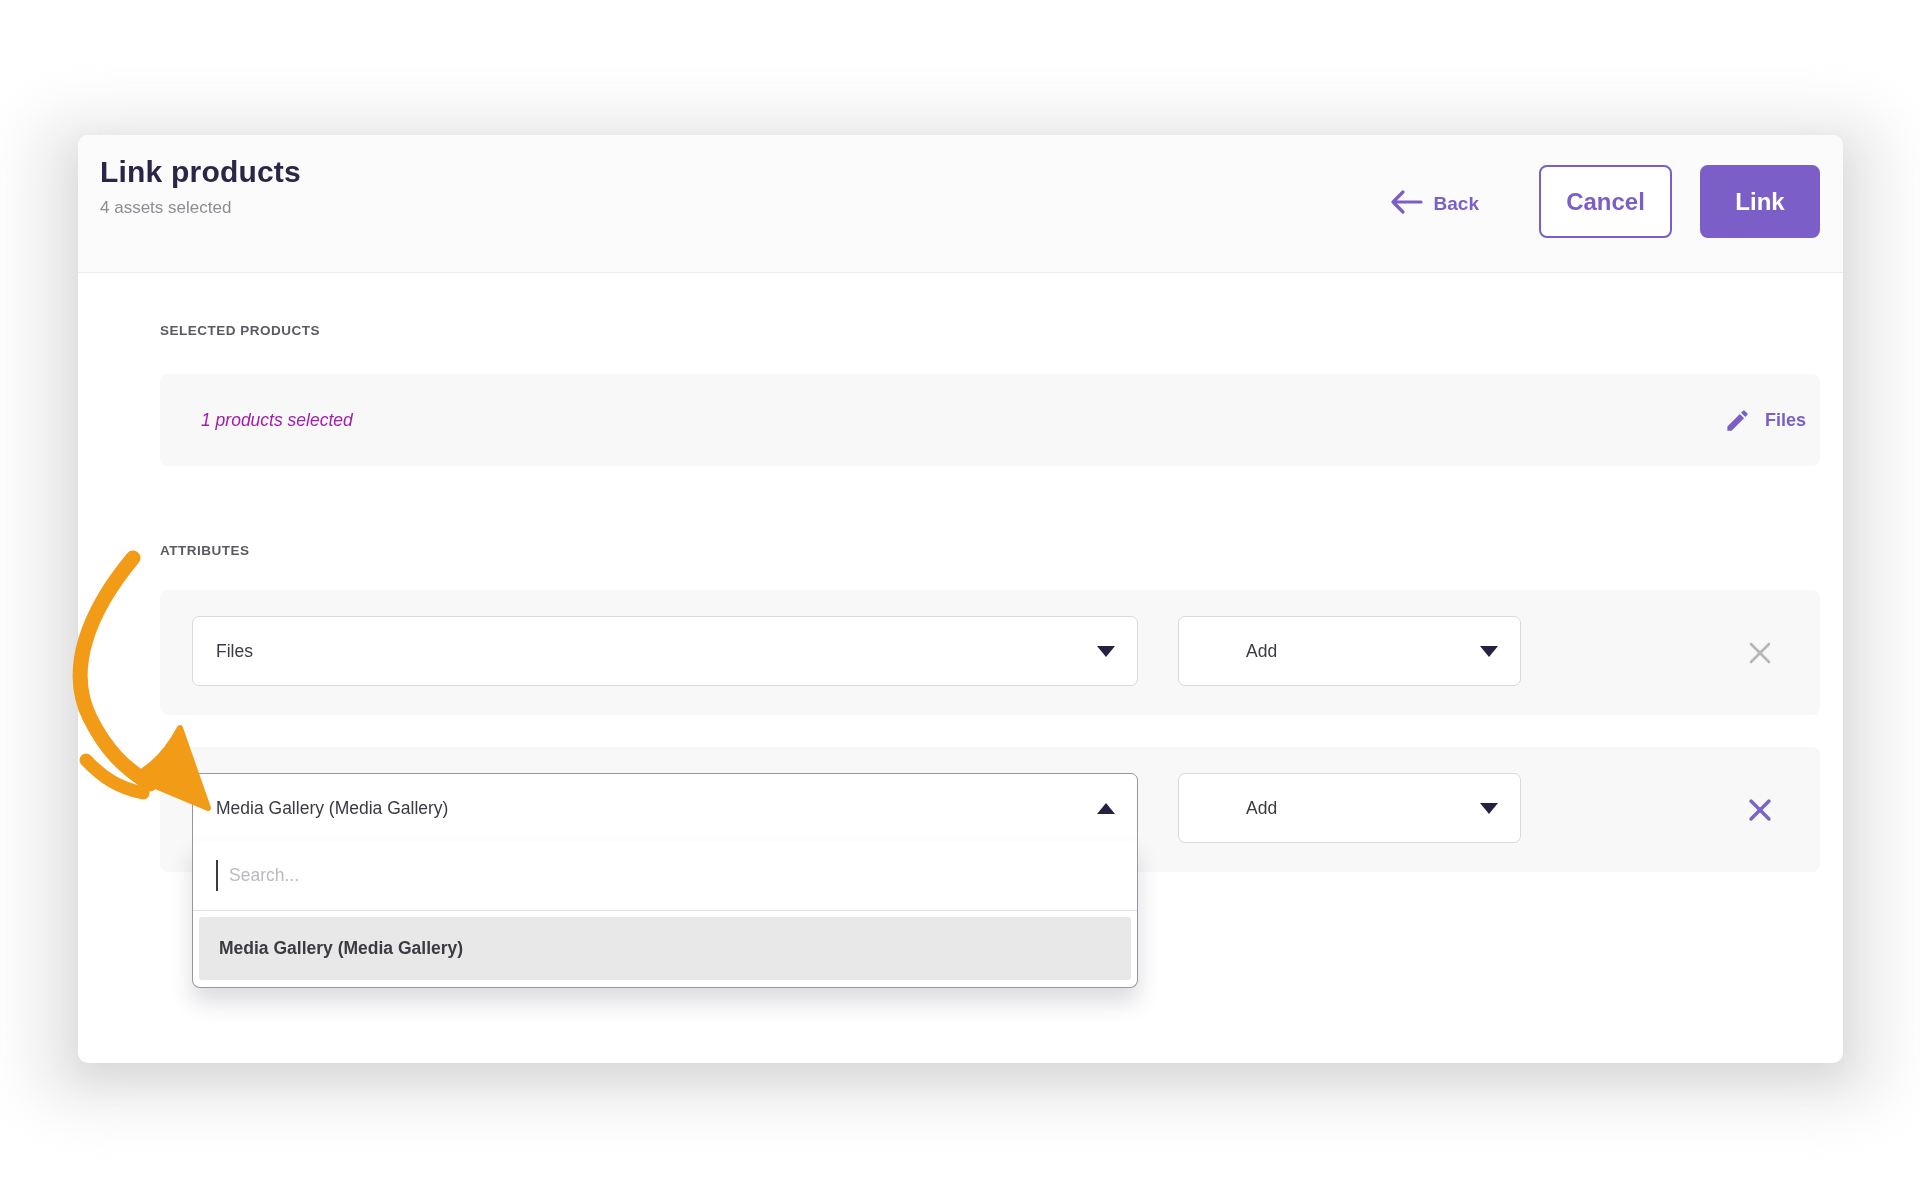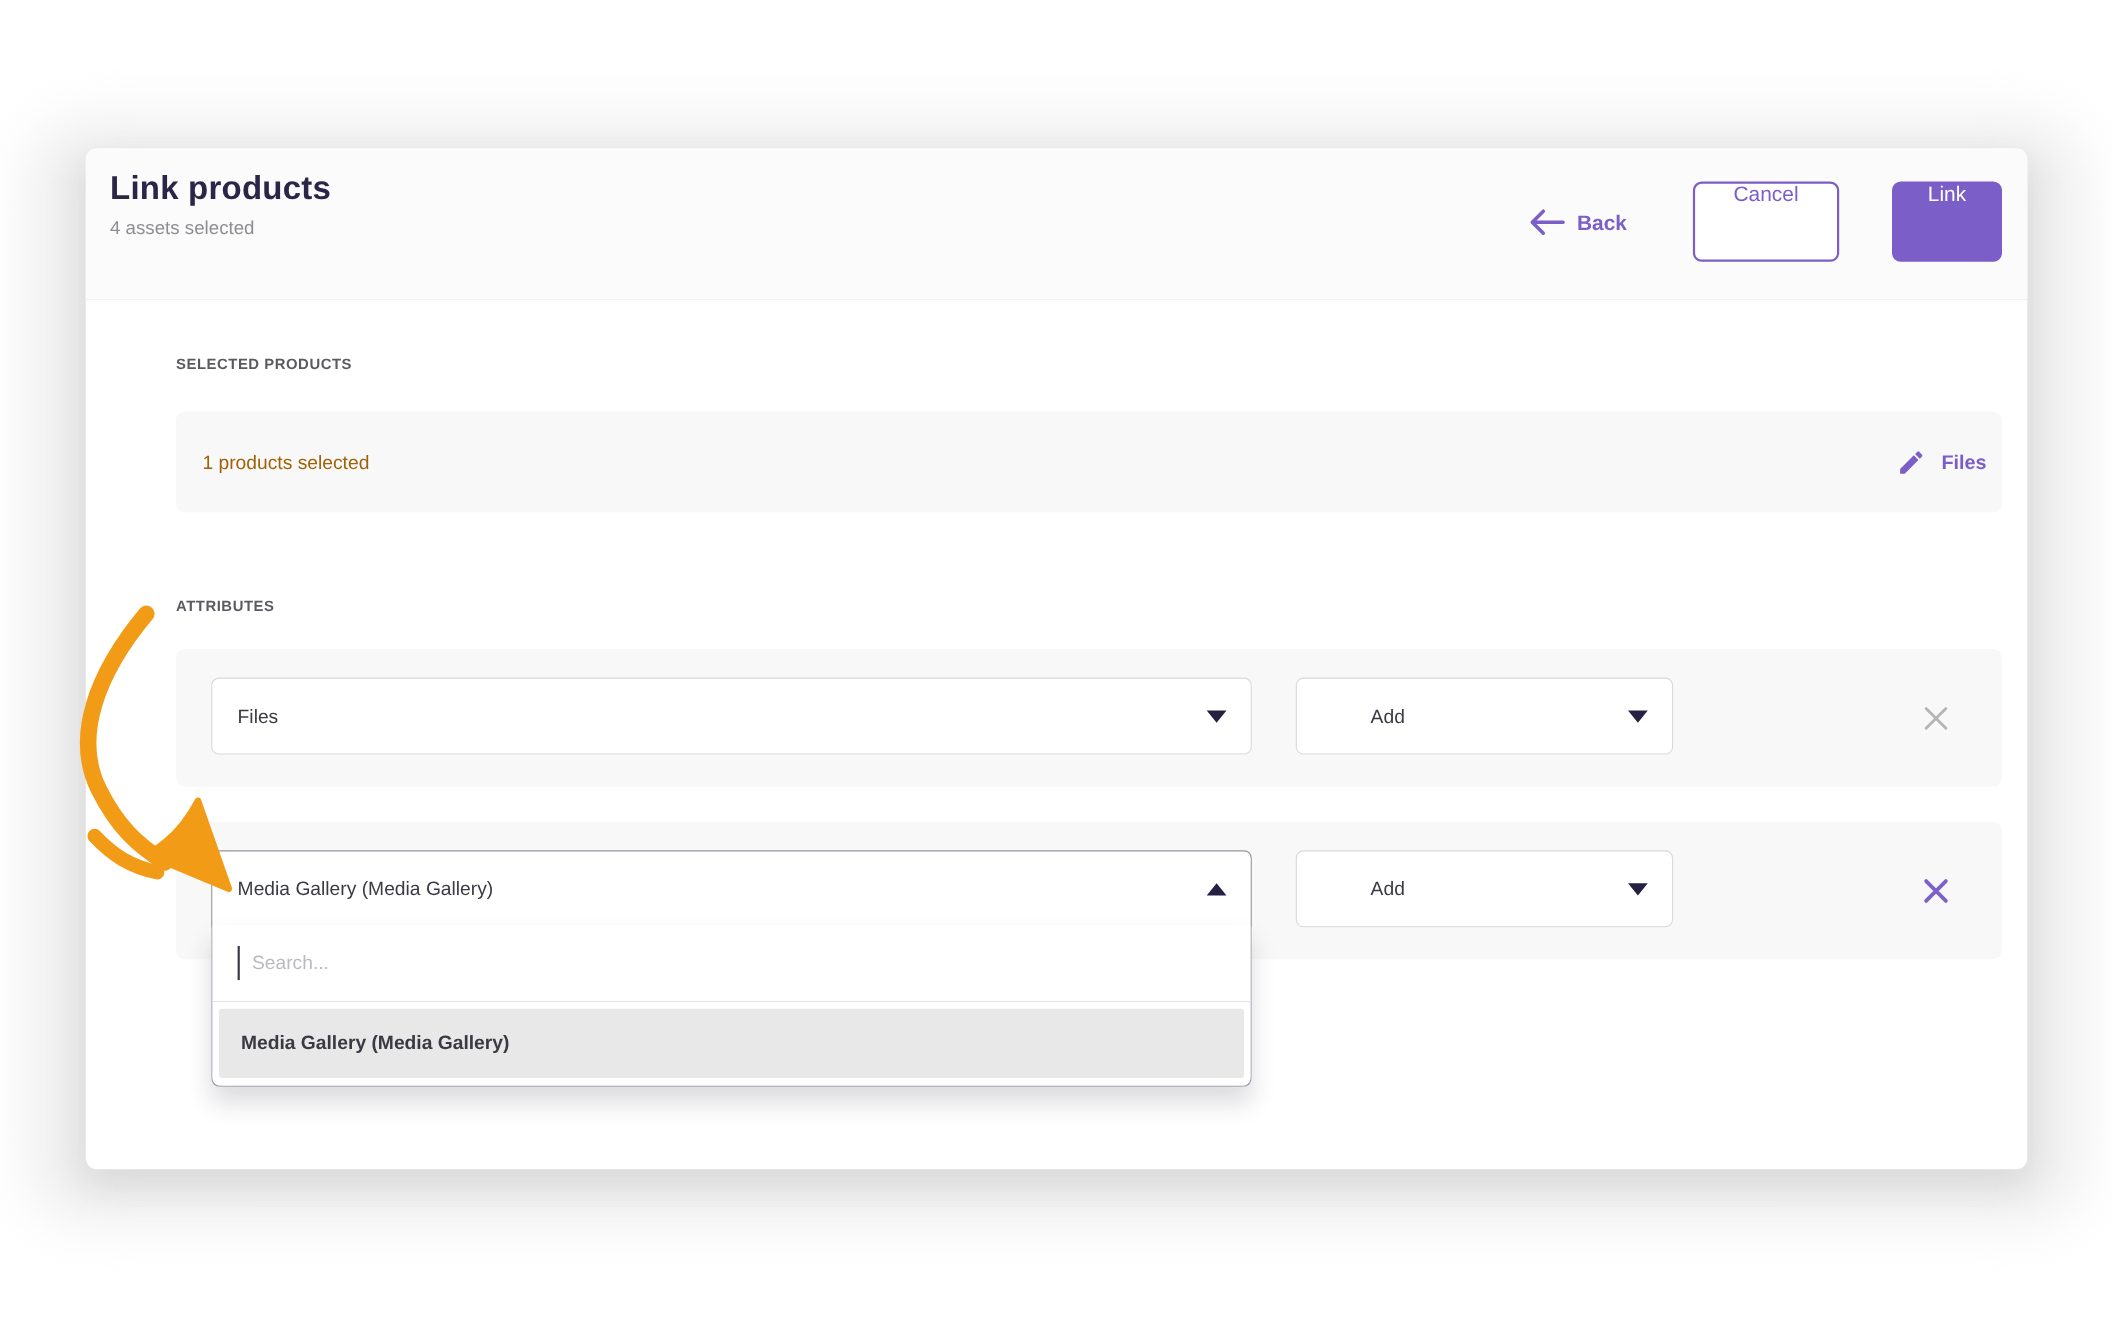--- a/index.html
+++ b/index.html
@@ -35,45 +35,45 @@
   .header-actions{
     position:absolute;right:23px;top:30px;height:73px;
     display:flex;align-items:center;gap:28px;
   }
   .back-link{
     display:flex;align-items:flex-end;gap:10px;color:#7b5ec7;
     font-size:19px;font-weight:600;cursor:pointer;margin-right:32px;
   }
   .back-link svg{display:block;}
   .btn{
-    height:73px;display:flex;justify-content:center;
-    border-radius:8px;font-size:19px;font-weight:400;cursor:pointer;
+    height:73px;display:flex;align-items:center;justify-content:center;
+    border-radius:8px;font-size:24px;font-weight:700;cursor:pointer;
     box-sizing:border-box;
   }
   .btn-cancel{
     width:133px;background:#ffffff;border:2px solid #7b5ec7;color:#7b5ec7;
   }
   .btn-link{
-    width:100px;background:#7b5ec7;border:2px solid #7b5ec7;color:#ffffff;margin-left:20px;
+    width:120px;background:#7b5ec7;border:2px solid #7b5ec7;color:#ffffff;
   }
 
   
   .section-label{
     position:absolute;left:82px;font-size:13.5px;font-weight:700;
     color:#5a5a63;letter-spacing:.5px;
   }
   .label-selected{top:188px;}
   .label-attributes{top:408px;}
 
   .panel{
     position:absolute;left:82px;width:1660px;background:#f8f8f8;
     border-radius:8px;box-sizing:border-box;
   }
   .panel-selected{top:239px;height:92px;display:flex;align-items:center;}
-  .summary-text{margin-left:24px;font-size:17.5px;color:#a16207;}
+  .summary-text{margin-left:41px;font-size:17.5px;color:#a21caf;font-style:italic;}
   .edit-button{
     margin-left:auto;margin-right:14px;display:flex;align-items:center;gap:14px;
     color:#7b5ec7;font-size:18px;font-weight:600;cursor:pointer;
   }
   .edit-button svg{display:block;}
 
   .panel-attr{height:125px;}
   .panel-row1{top:455px;}
   .panel-row2{top:612px;}
 

